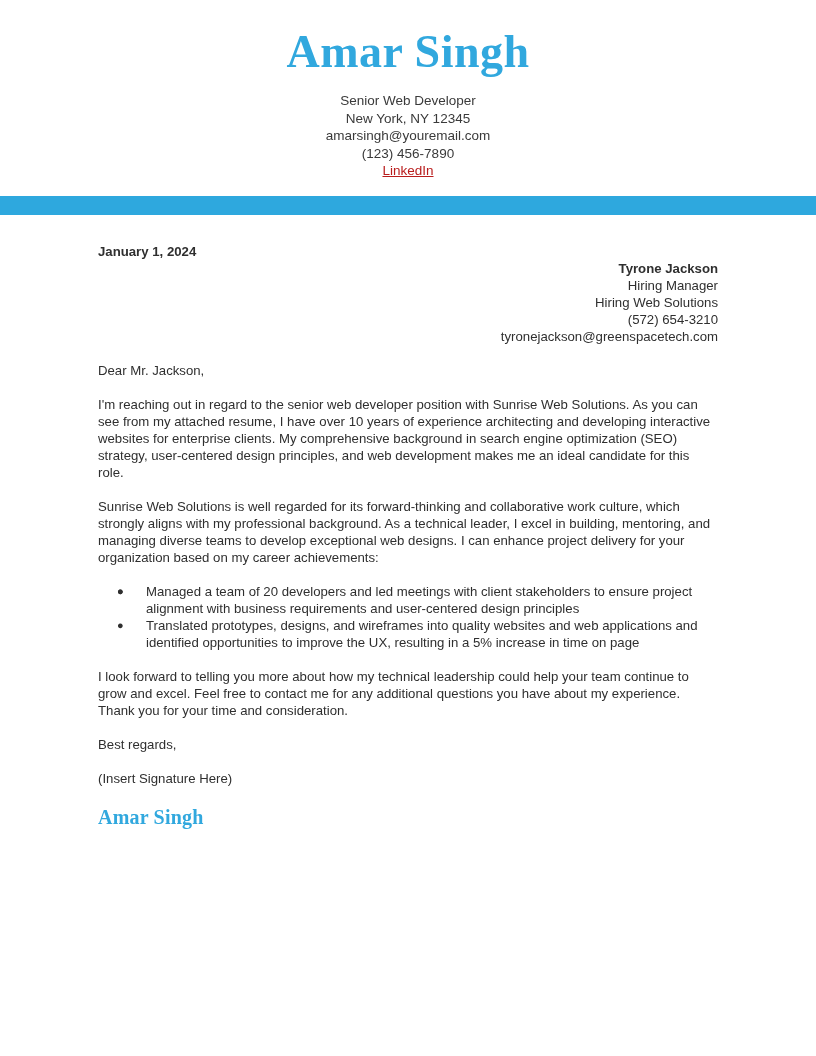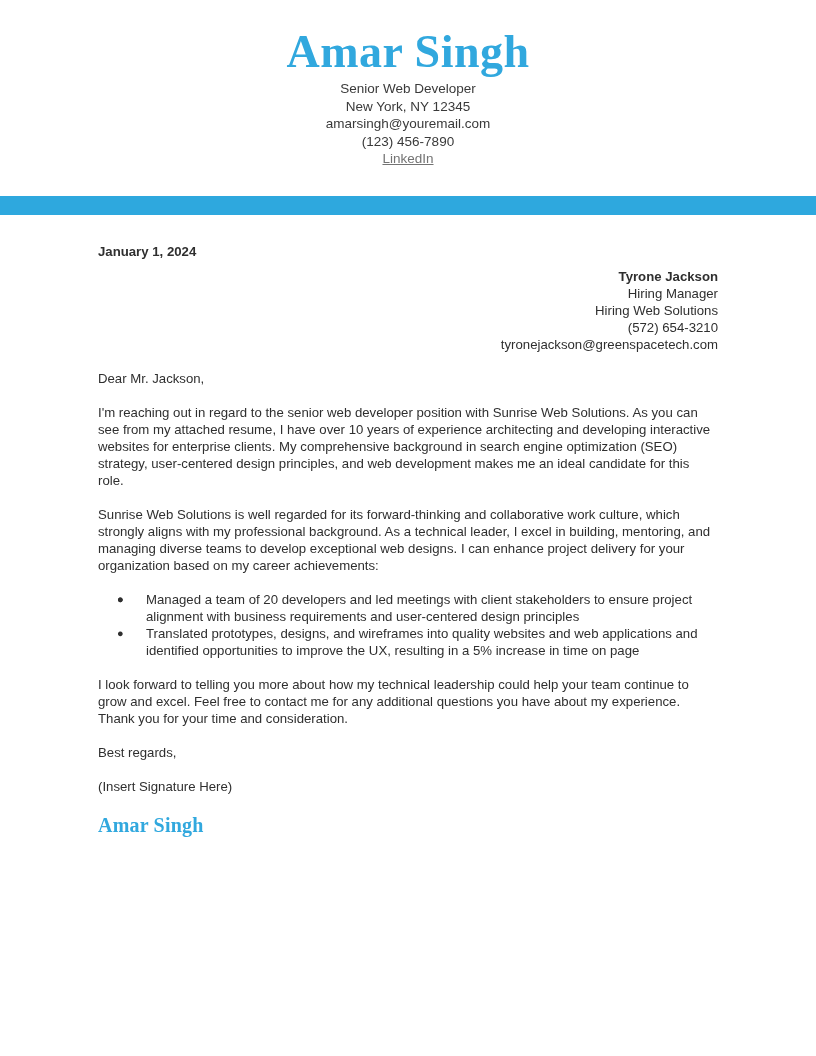--- a/index.html
+++ b/index.html
@@ -24,30 +24,30 @@
   .header-name {
     font-family: "Liberation Serif", serif;
     font-weight: bold;
     font-size: 46px;
     line-height: 56px;
     color: #31a8de;
     letter-spacing: 0.5px;
     margin: 0;
   }
   .contact-lines {
-    margin-top: 0;
+    margin-top: 12px;
     font-size: 13.5px;
     line-height: 17.5px;
     color: #3a3a3a;
   }
   .contact-line {
     display: block;
   }
   .contact-link {
-    color: #737373;
+    color: #b91c1c;
     text-decoration: underline;
   }
 
   
   .blue-bar {
     position: absolute;
     left: 0;
     top: 196px;
     width: 816px;
     height: 19px;
@@ -59,21 +59,21 @@
     position: absolute;
     left: 98px;
     top: 243px;
     width: 620px;
     font-size: 13.2px;
     line-height: 17px;
     color: #2f2f2f;
   }
   .date-line {
     font-weight: bold;
-    margin: 0 0 8px 0;
+    margin: 0 0 0 0;
   }
   .recipient-block {
     margin: 0 0 17px 0;
     text-align: right;
   }
   .recipient-line {
     display: block;
   }
   .recipient-line.bold {
     font-weight: bold;

